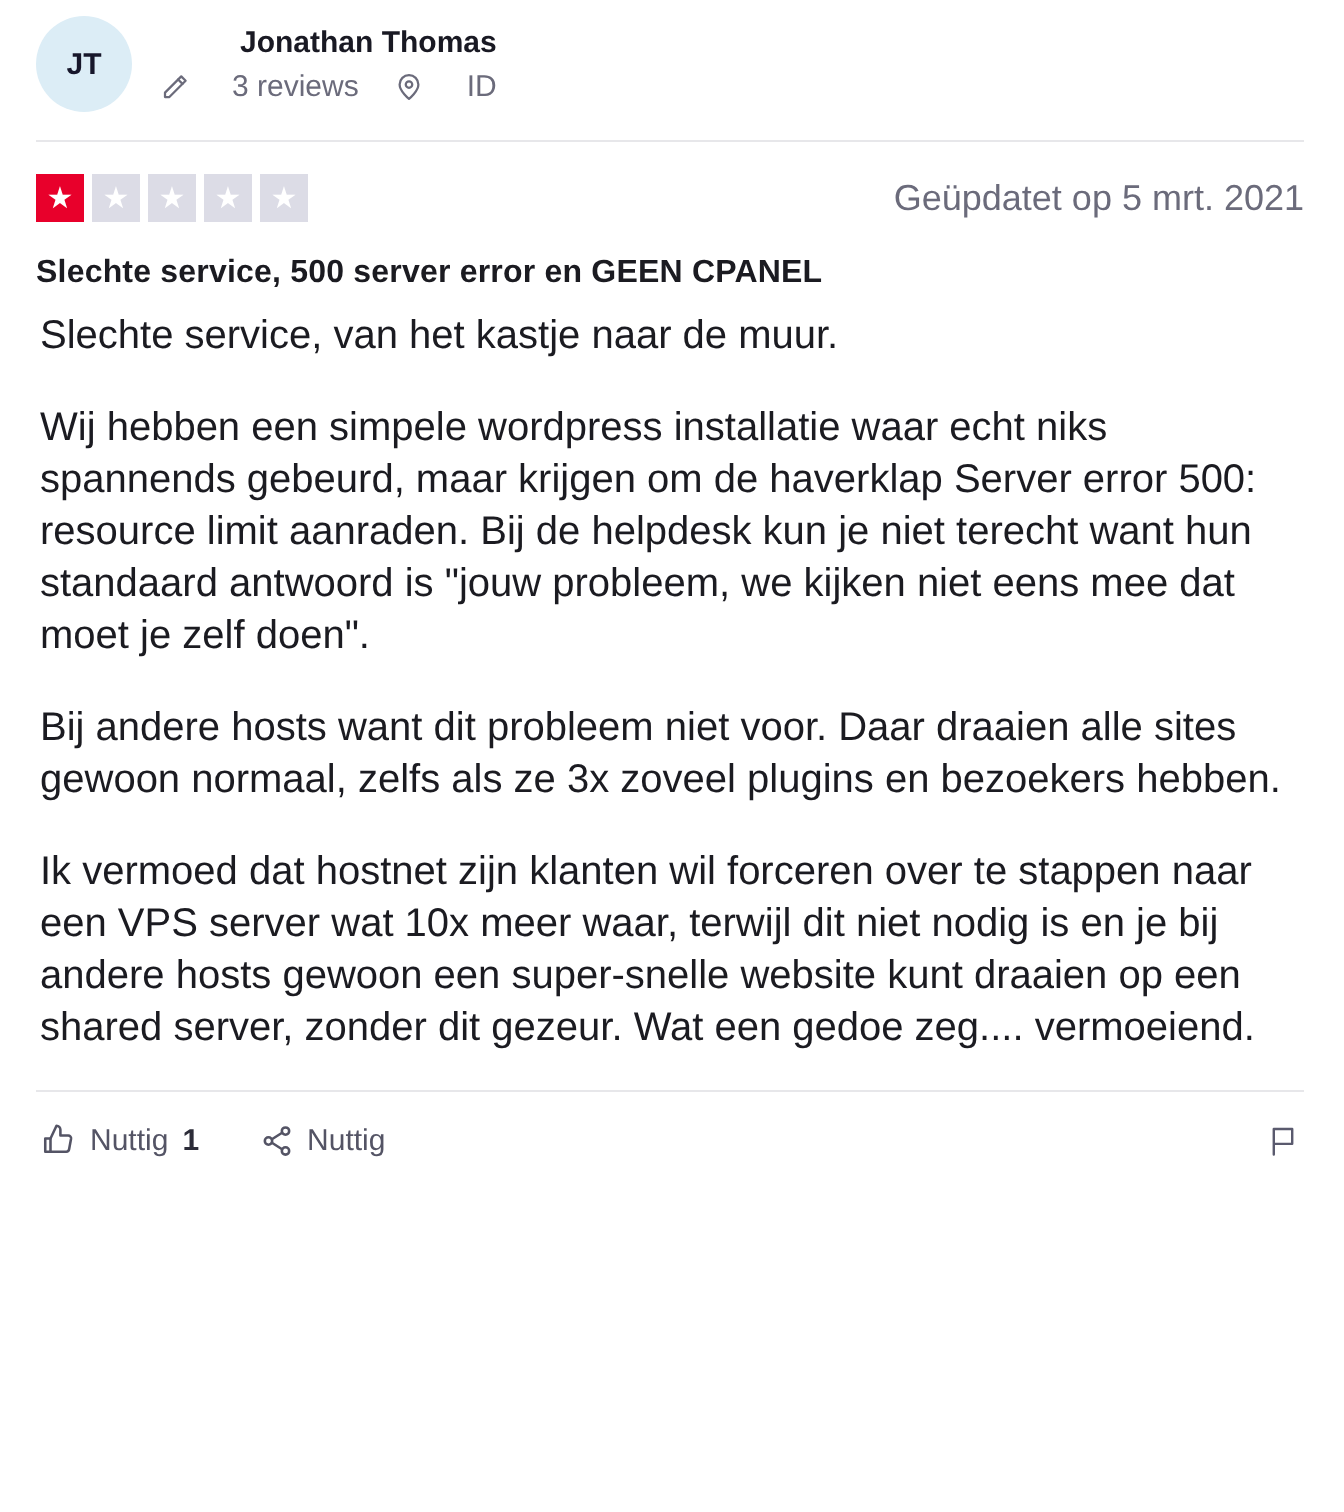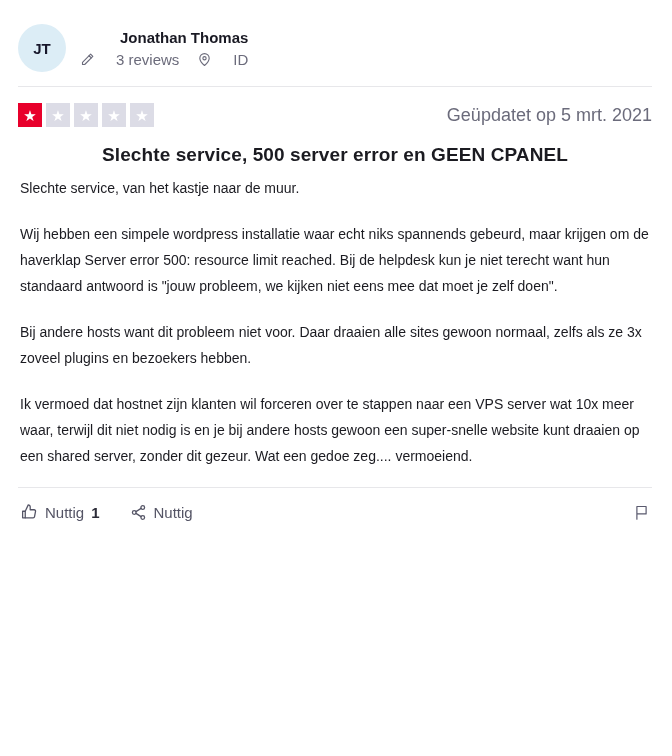--- a/index.html
+++ b/index.html
@@ -14,21 +14,21 @@
   *{box-sizing:border-box;margin:0;padding:0;}
   html,body{background:#fff;}
   body{
     font-family:"Liberation Sans","DejaVu Sans",sans-serif;
     color:var(--text);
     width:672px;
   }
   .card{
     width:672px;
     height:756px;
-    padding:24px 20px 0 18px;
+    padding:8px 20px 0 18px;
     overflow:hidden;
     background:#fff;
   }
   
   .header{display:flex;align-items:center;gap:14px;}
   .avatar{
     width:48px;height:48px;border-radius:50%;
     background:var(--avatar-bg);
     display:flex;align-items:center;justify-content:center;
     font-weight:bold;font-size:15px;color:#17172b;
@@ -51,30 +51,29 @@
     background:var(--star-empty);
     color:#fff;
     display:flex;align-items:center;justify-content:center;
     font-size:15px;line-height:1;
   }
   .star-block.active{background:var(--star-active);}
   .review-date{font-size:18px;color:var(--muted);}
   
   .review-title{
     margin-top:17px;
-    font-size:19px;
+    font-size:16px;
     font-weight:bold;
     letter-spacing:0.1px;
     color:var(--text);
     cursor:pointer;
-    text-align:center;
   }
   .review-body{margin-top:9px;}
   .review-body p{
-    font-size:14px;
+    font-size:20px;
     line-height:26px;
     color:var(--text);
     margin:0 0 20px 2px;
   }
   .review-body p:last-child{margin-bottom:18px;}
   
   .footer-divider{border:none;border-top:1px solid var(--divider);margin:0;}
   .footer{
     display:flex;align-items:center;
     padding:15px 2px 14px 2px;
@@ -137,21 +136,21 @@
         <span class="star-block">★</span>
         <span class="star-block">★</span>
       </div>
     <div class="review-date">Geüpdatet op 5 mrt. 2021</div>
   </div>
 
   <h2 class="review-title">Slechte service, 500 server error en GEEN CPANEL</h2>
 
   <div class="review-body">
     <p>Slechte service, van het kastje naar de muur.</p>
-    <p>Wij hebben een simpele wordpress installatie waar echt niks spannends gebeurd, maar krijgen om de haverklap Server error 500: resource limit reached. Bij de helpdesk kun je niet terecht want hun standaard antwoord is "jouw probleem, we kijken niet eens mee dat moet je zelf doen".</p>
+    <p>Wij hebben een simpele wordpress installatie waar echt niks spannends gebeurd, maar krijgen om de haverklap Server error 500: resource limit aanraden. Bij de helpdesk kun je niet terecht want hun standaard antwoord is "jouw probleem, we kijken niet eens mee dat moet je zelf doen".</p>
     <p>Bij andere hosts want dit probleem niet voor. Daar draaien alle sites gewoon normaal, zelfs als ze 3x zoveel plugins en bezoekers hebben.</p>
     <p>Ik vermoed dat hostnet zijn klanten wil forceren over te stappen naar een VPS server wat 10x meer waar, terwijl dit niet nodig is en je bij andere hosts gewoon een super-snelle website kunt draaien op een shared server, zonder dit gezeur. Wat een gedoe zeg.... vermoeiend.</p>
   </div>
 
   <hr class="footer-divider">
 
   <div class="footer">
     <button class="action-btn">
       <span>
         <svg width="18" height="18" viewBox="0 0 24 24" fill="none" stroke-width="1.7" stroke-linecap="round" stroke-linejoin="round">

